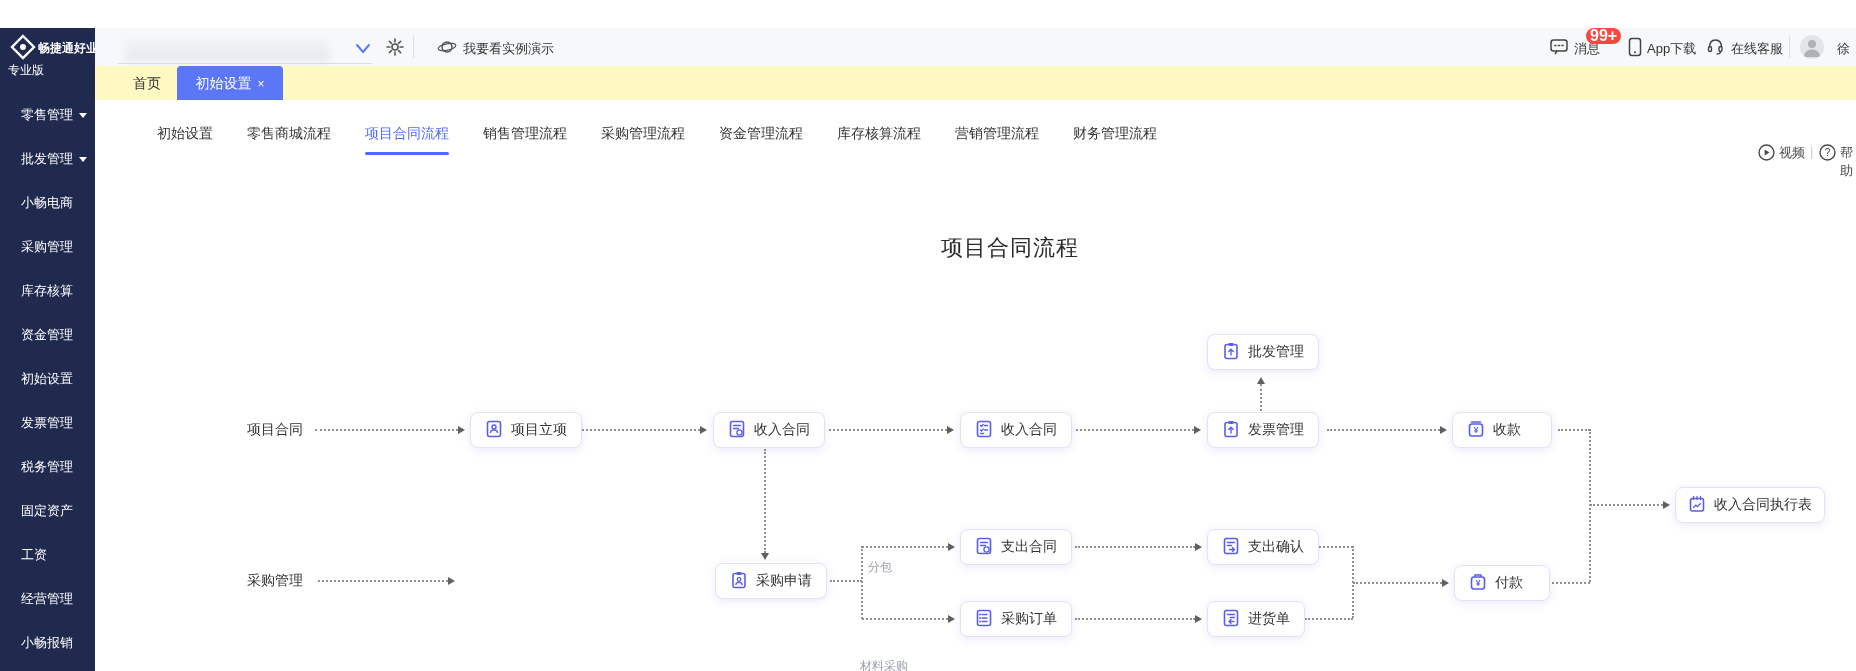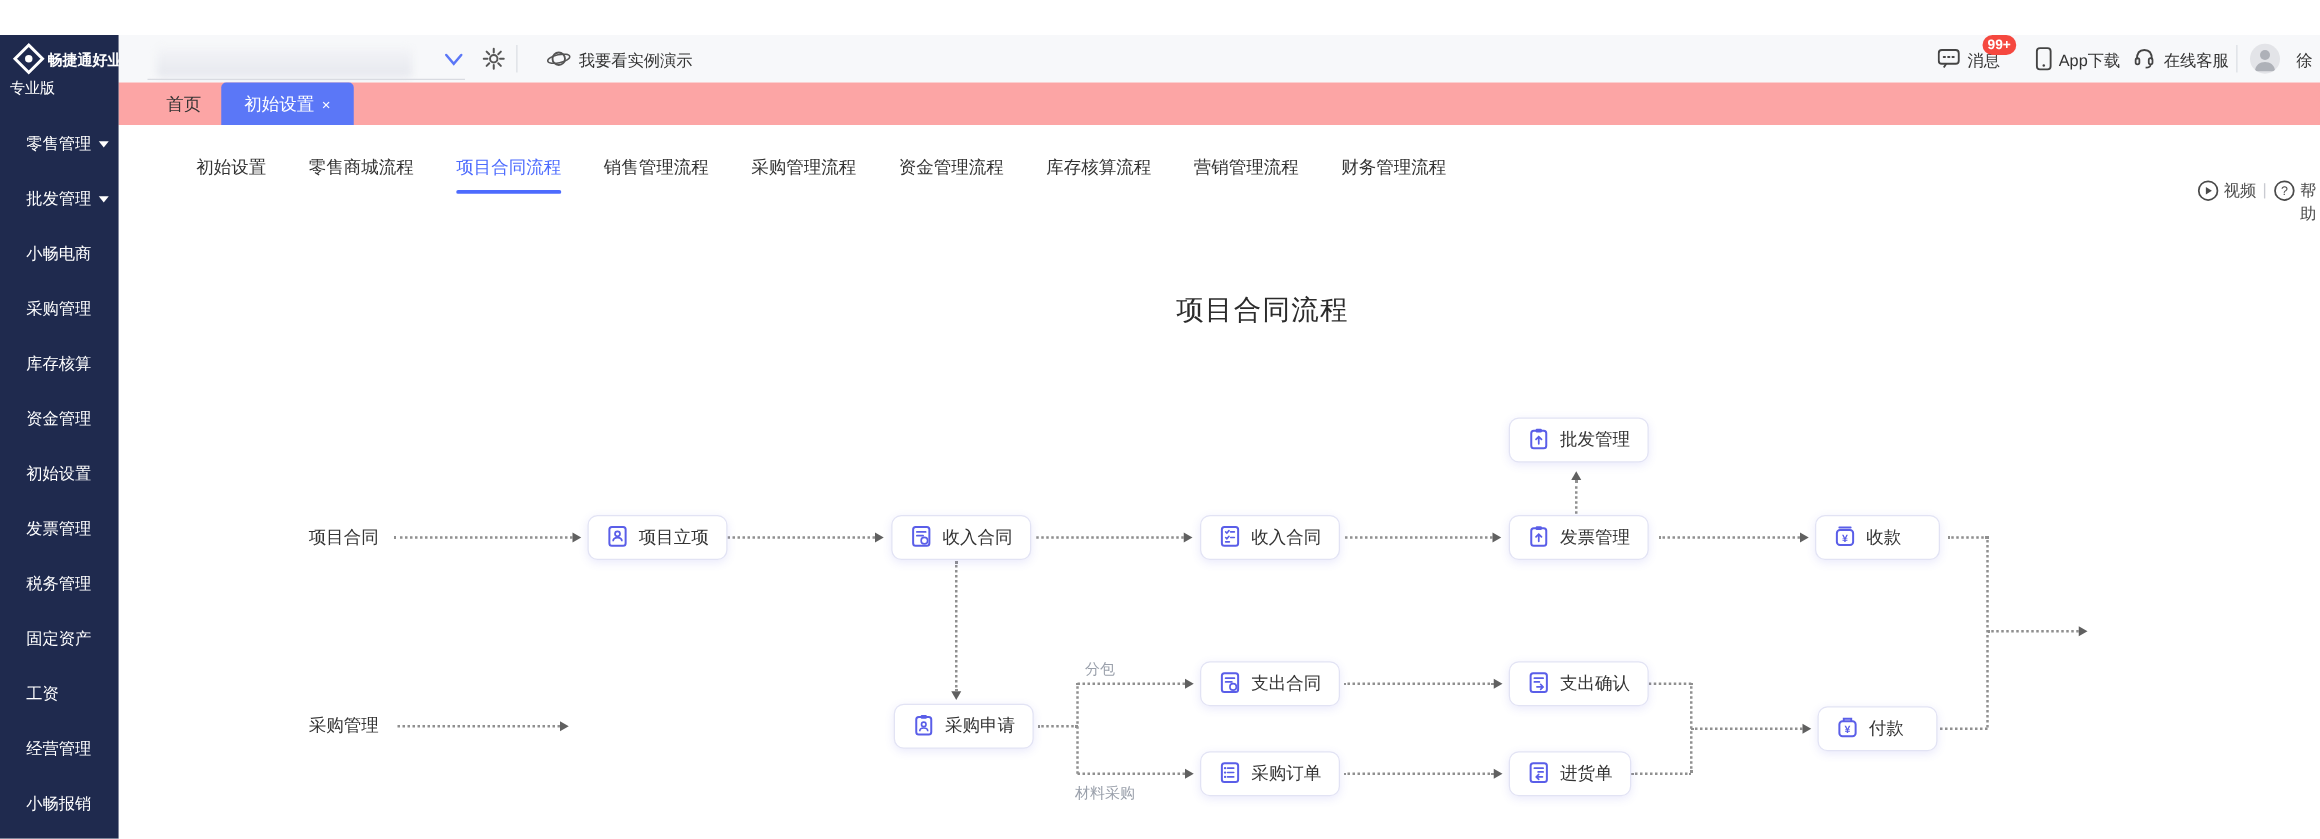--- a/index.html
+++ b/index.html
@@ -21,25 +21,25 @@
   .menu-item { height:44px; display:flex; align-items:center; padding-left:21px; color:#fff; font-size:13px; cursor:pointer; white-space:nowrap; }
   .caret-down { width:0; height:0; border-left:4px solid transparent; border-right:4px solid transparent; border-top:5px solid #fff; margin-left:6px; }
 
   
   .hdr { position:absolute; left:95px; top:28px; width:1761px; height:38px; background:#f7f8fa; }
   .redact { position:absolute; left:30px; top:10px; width:205px; height:24px; background:linear-gradient(180deg,#f3f4f7,#e6e8ee); border-radius:4px; filter:blur(3px); }
   .redact-line { position:absolute; left:23px; top:35px; width:254px; height:1px; background:#d9dbe1; }
   .hdr-icon { position:absolute; top:10px; }
   .vdiv { position:absolute; top:8px; width:1px; height:22px; background:#dcdee3; }
   .hdr-text { position:absolute; top:12px; font-size:13px; color:#333; white-space:nowrap; }
-  .badge { position:absolute; left:1491px; top:0px; background:#f5483f; color:#fff; font-size:11px; font-weight:bold; padding:1px 4px; border-radius:9px; line-height:14px; }
+  .badge { position:absolute; left:1491px; top:0px; background:#f5483f; color:#fff; font-size:16px; font-weight:bold; padding:1px 4px; border-radius:9px; line-height:14px; }
   .avatar { position:absolute; left:1705px; top:7px; width:24px; height:24px; border-radius:50%; background:#e3e4e8; overflow:hidden; }
 
   
-  .tabstrip { position:absolute; left:95px; top:66px; width:1761px; height:34px; background:#fca5a5; }
+  .tabstrip { position:absolute; left:95px; top:66px; width:1761px; height:34px; background:#fef9c3; }
   .tab-home { position:absolute; left:20px; top:0; height:34px; line-height:34px; padding:0 18px; font-size:14px; color:#333; cursor:pointer; }
   .tab-active { position:absolute; left:82px; top:0; height:34px; line-height:34px; width:106px; text-align:center; background:#5b77f7; color:#fff; font-size:14px; border-radius:4px 4px 0 0; cursor:pointer; }
   .tab-close { margin-left:6px; font-size:12px; cursor:pointer; }
 
   
   .content { position:absolute; left:95px; top:100px; width:1761px; height:571px; background:#fff; }
   .flowtabs { position:absolute; left:0; top:0; width:1761px; height:68px; display:flex; align-items:center; padding-left:62px; gap:34px; }
   .ftab { font-size:14px; color:#333; cursor:pointer; position:relative; padding:6px 0; white-space:nowrap; }
   .ftab.on { color:#4d6bfe; }
   .ftab.on::after { content:""; position:absolute; left:0; right:0; bottom:-6px; height:3px; border-radius:2px; background:#4d6bfe; }
@@ -49,21 +49,21 @@
 
   
   .lane-label { position:absolute; font-size:14px; color:#333; white-space:nowrap; }
   .node { position:absolute; display:flex; align-items:center; gap:8px; height:36px; padding:0 14px; background:#fff; border:1px solid #e2e3f4; border-radius:8px; box-shadow:0 2px 8px rgba(84,88,222,.13); font-size:14px; color:#333; white-space:nowrap; cursor:pointer; }
   .node.wide { padding:0 12px; }
   .hline { position:absolute; height:0; border-top:2px dotted #909090; }
   .vline { position:absolute; width:0; border-left:2px dotted #909090; }
   .ar { position:absolute; width:0; height:0; border-top:4px solid transparent; border-bottom:4px solid transparent; border-left:7px solid #606060; }
   .au { position:absolute; width:0; height:0; border-left:4px solid transparent; border-right:4px solid transparent; border-bottom:7px solid #606060; }
   .ad { position:absolute; width:0; height:0; border-left:4px solid transparent; border-right:4px solid transparent; border-top:7px solid #606060; }
-  .branch-label { position:absolute; font-size:12px; color:#9aa0ab; white-space:nowrap; }
+  .branch-label { position:absolute; font-size:12px; color:#9aa0ab; white-space:nowrap;margin-top:32px; }
 </style>
 </head>
 <body>
 
 <div class="stage">
 
   <div class="top-strip"></div>
 
   <div class="sidebar">
     <div class="logo-block">
@@ -307,20 +307,28 @@
     <span>批发管理</span>
   </div>
   <div class="node" style="left:1452px;top:412px;min-width:100px">
     <span><svg width="18" height="18" viewBox="0 0 18 18">
           <rect x="2.5" y="4" width="13" height="12" rx="2.5" fill="none" stroke="#5a5ee8" stroke-width="1.6"></rect>
           <path d="M4.5 2h9" stroke="#5a5ee8" stroke-width="1.6" stroke-linecap="round"></path>
           <text x="9" y="13.4" font-size="8.5" text-anchor="middle" fill="#5a5ee8" font-weight="bold">¥</text>
         </svg></span>
     <span>收款</span>
   </div>
+  <div class="node wide" style="left:1675px;top:487px">
+    <span><svg width="18" height="18" viewBox="0 0 18 18">
+          <rect x="2.5" y="3.5" width="13" height="12.5" rx="2" fill="none" stroke="#5a5ee8" stroke-width="1.6"></rect>
+          <path d="M5.5 1.5v3M9 1.5v3M12.5 1.5v3" stroke="#5a5ee8" stroke-width="1.3" stroke-linecap="round"></path>
+          <path d="M5.5 12.5l2.3-2.3 1.7 1.5 2.8-3" fill="none" stroke="#5a5ee8" stroke-width="1.3" stroke-linecap="round"></path>
+        </svg></span>
+    <span>收入合同执行表</span>
+  </div>
   <div class="node" style="left:715px;top:563px">
     <span><svg width="18" height="18" viewBox="0 0 18 18">
           <rect x="3" y="2.5" width="12" height="14" rx="2" fill="none" stroke="#5a5ee8" stroke-width="1.6"></rect>
           <rect x="6.5" y="1" width="5" height="3" rx="1" fill="#5a5ee8"></rect>
           <circle cx="9" cy="8.5" r="1.8" fill="none" stroke="#5a5ee8" stroke-width="1.3"></circle>
           <path d="M5.8 14 c0-1.8 1.4-2.6 3.2-2.6 s3.2 .8 3.2 2.6" fill="none" stroke="#5a5ee8" stroke-width="1.3"></path>
         </svg></span>
     <span>采购申请</span>
   </div>
   <div class="node" style="left:960px;top:529px">

